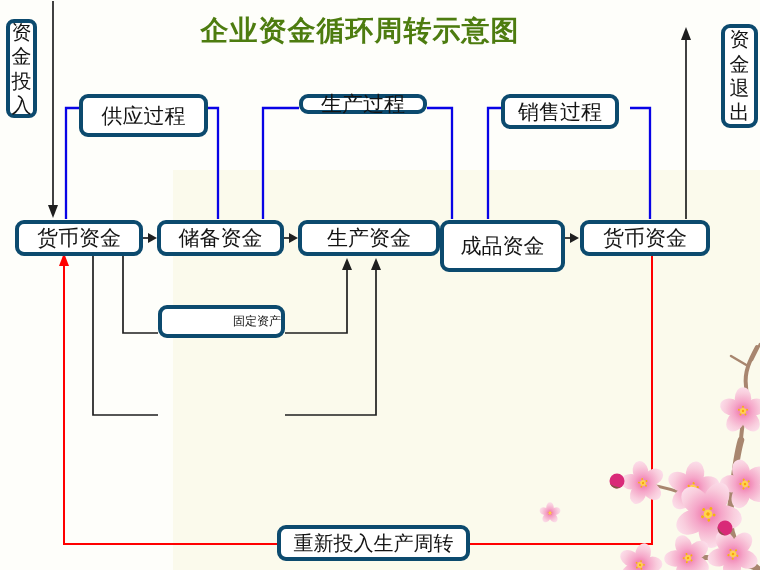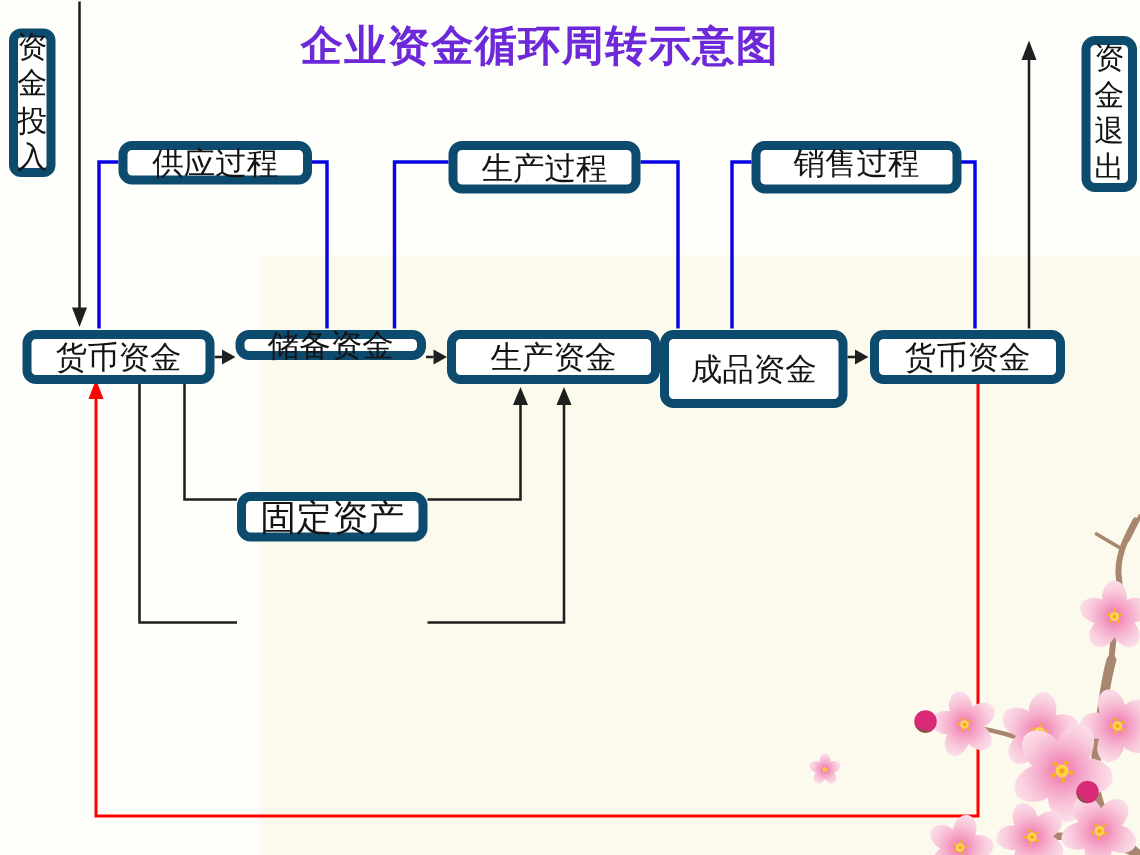--- a/index.html
+++ b/index.html
@@ -13,51 +13,51 @@
   .bg-cream{
     position:absolute;left:173px;top:170px;right:0;bottom:0;
     background:#fbfaec;
   }
   .layer{position:absolute;left:0;top:0;width:760px;height:570px;}
   .deco{pointer-events:none;}
   .page-title{
     position:absolute;left:150px;top:12px;width:420px;
     text-align:center;
     font-size:28px;font-weight:bold;letter-spacing:1px;
-    color:#6d28d9;
+    color:#4d7c0f;
   }
   .box{
     position:absolute;box-sizing:border-box;
     background:#ffffff;
-    border:6px solid #0c4a6e;border-radius:9px;
+    border:4px solid #0c4a6e;border-radius:9px;
     display:flex;align-items:center;justify-content:center;
     font-size:21px;color:#141414;
     white-space:nowrap;
   }
   .vbox{
     white-space:normal;
     text-align:center;
     font-size:20px;line-height:1.22;
     padding:4px 0;
   }
   
   .b-input {left:6px;  top:19px; width:31px; height:99px; border-radius:8px;}
   .b-output{left:721px; top:24px; width:37px; height:104px;}
   
-  .b-supply {left:79px;  top:94px; width:129px; height:29px;}
-  .b-produce{left:299px; top:94px; width:128px; height:35px;}
-  .b-sales  {left:501px; top:94px; width:140px; height:35px;align-items:flex-end;}
+  .b-supply {left:79px;  top:94px; width:129px; height:43px;}
+  .b-produce{left:299px; top:94px; width:128px; height:20px;}
+  .b-sales  {left:501px; top:94px; width:118px; height:35px;}
   
   .b-fund1{left:15px;  top:220px; width:128px; height:36px;}
-  .b-fund2{left:157px; top:220px; width:127px; height:20px;}
+  .b-fund2{left:157px; top:220px; width:127px; height:36px;}
   .b-fund3{left:298px; top:220px; width:142px; height:36px;}
   .b-fund4{left:440px; top:220px; width:125px; height:52px;}
   .b-fund5{left:580px; top:220px; width:130px; height:36px;}
   
-  .b-fixed{left:158px; top:328px; width:127px; height:33px; font-size:24px;}
+  .b-fixed{left:158px; top:305px; width:127px; height:33px; font-size:12px;justify-content:flex-end;}
   .b-wages{left:158px; top:397px; width:127px; height:33px; font-size:20px;}
   
   .b-loop{left:277px; top:525px; width:193px; height:36px; font-size:20px;}
 </style>
 </head>
 <body>
 
 <div id="slide">
 
   <div class="bg-cream"></div>
@@ -134,20 +134,23 @@
     <span>成品资金</span>
   </div>
   <div class="box b-fund5">
     <span>货币资金</span>
   </div>
 
   <div class="box b-fixed">
     <span>固定资产</span>
   </div>
 
+  <div class="box b-loop">
+    <span>重新投入生产周转</span>
+  </div>
 
   <svg class="layer deco" viewBox="0 0 760 570" width="760" height="570">
     <defs>
       <radialGradient id="pg" gradientUnits="userSpaceOnUse" cx="0" cy="0" r="36">
         <stop offset="0%" stop-color="#ef6fa6"></stop>
         <stop offset="40%" stop-color="#f5a7c9"></stop>
         <stop offset="75%" stop-color="#f9cddd"></stop>
         <stop offset="100%" stop-color="#fcdeea"></stop>
       </radialGradient>
       <g id="flw">

